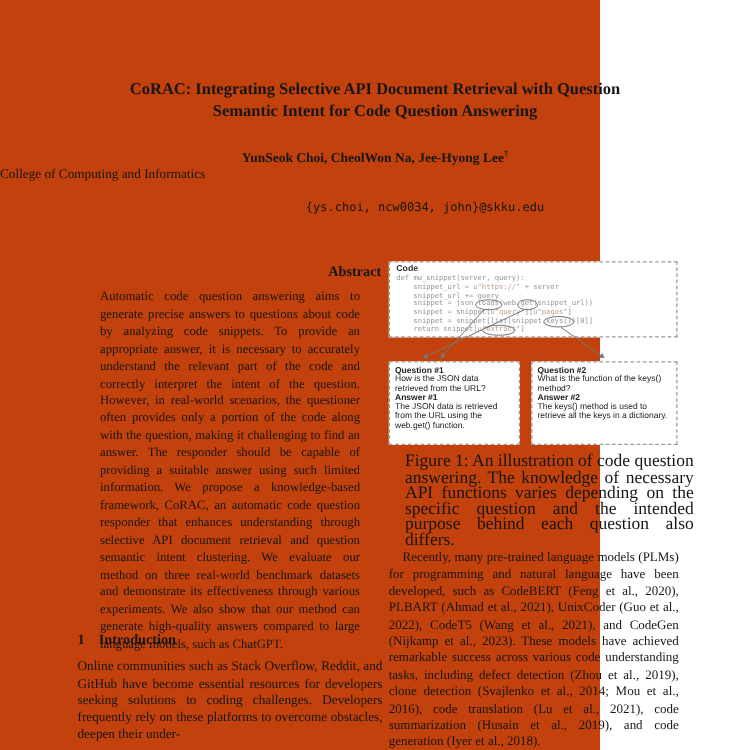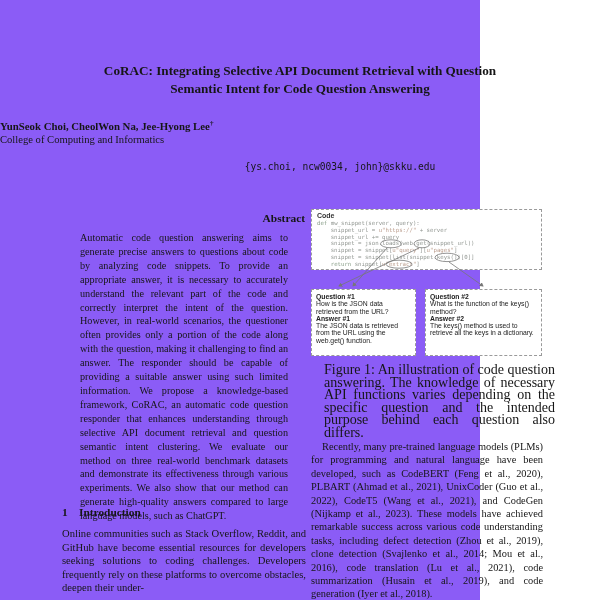--- a/index.html
+++ b/index.html
@@ -1,25 +1,25 @@
 <!DOCTYPE html>
 <html><head>
 <meta charset="utf-8">
 <style>
   html,body{margin:0;padding:0;}
   body{
     width:600px;height:600px;overflow:hidden;background:#ffffff;
     font-family:"Liberation Serif",serif;color:#161616;
   }
-  .page{position:relative;width:480px;height:600px;background:#8b5cf6;}
+  .page{position:relative;width:480px;height:600px;background:#c2410c;}
   .abs{position:absolute;}
 
   .title{top:62px;left:0;width:600px;text-align:center;
          font-size:13.2px;font-weight:bold;line-height:17.5px;}
-  .authors{top:119px;left:0;width:600px;
+  .authors{top:119px;left:0;width:600px;text-align:center;
            font-size:10.8px;font-weight:bold;}
   .authors sup{font-size:7px;}
   .affil{left:0;width:600px;text-align:left;font-size:10.6px;}
   .affil1{top:134px;} .affil2{top:148px;}
   .email{top:161px;left:0;width:600px;text-align:center;
          font-family:"DejaVu Sans Mono","Liberation Mono",monospace;font-size:9.6px;padding-left:40px;}
 
   .abstract-h{top:212px;left:62px;width:243px;text-align:right;
               font-size:11.4px;font-weight:bold;}
   .abstract-b{top:231px;left:80px;width:208px;font-size:10.2px;

